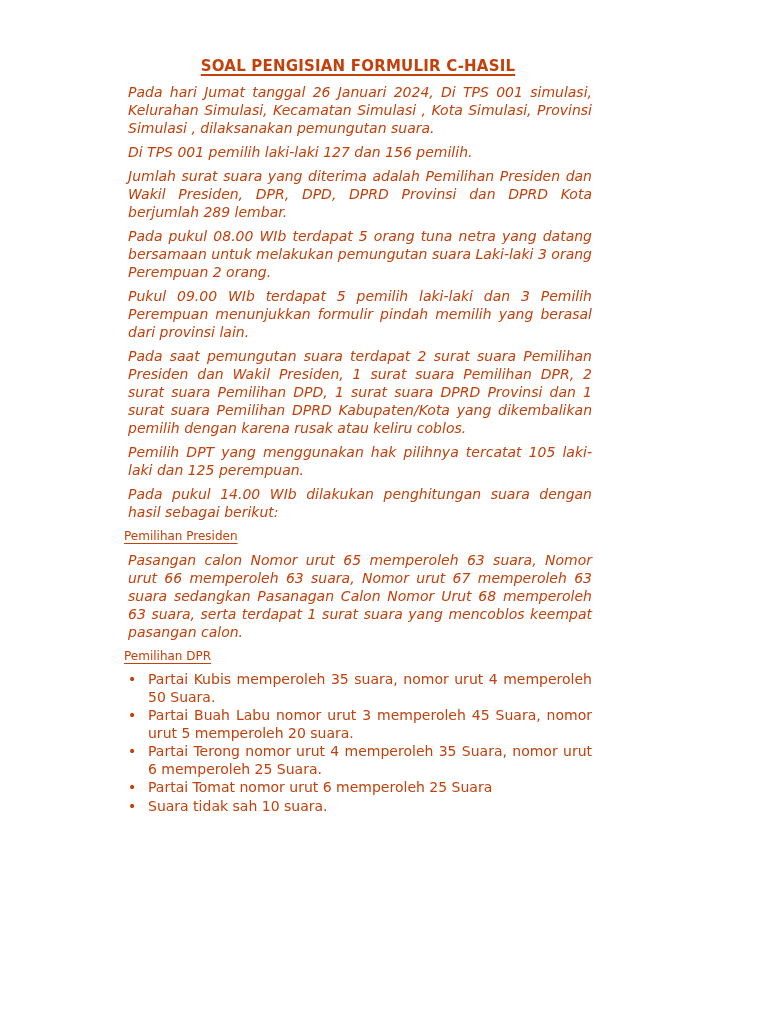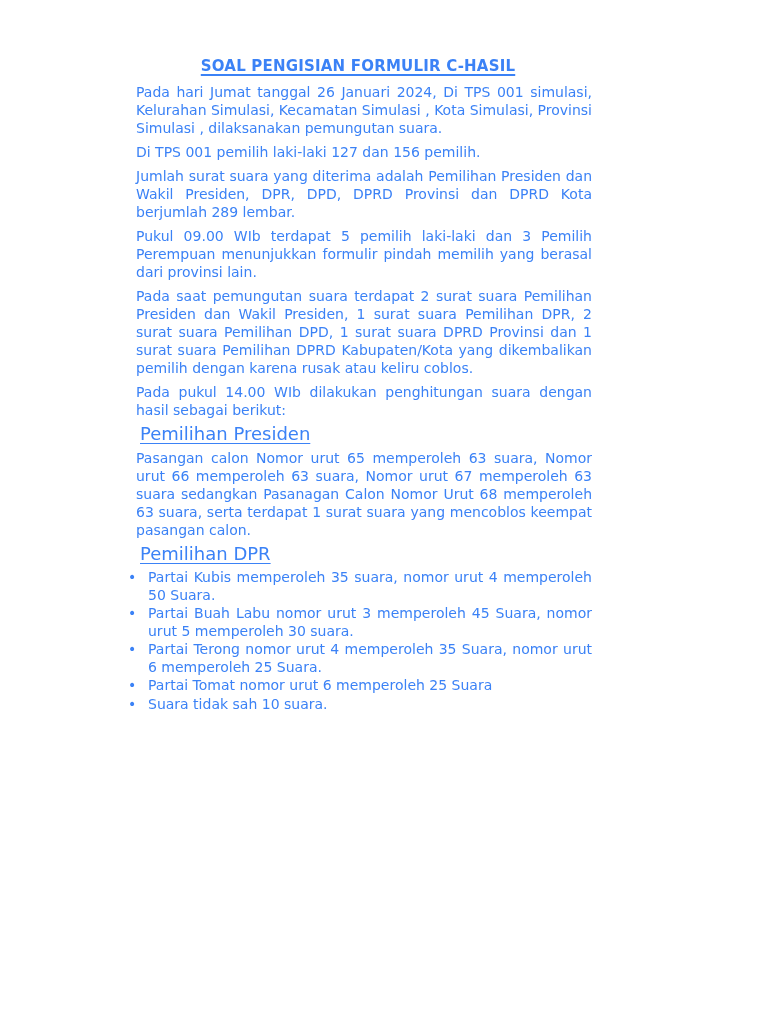--- a/index.html
+++ b/index.html
@@ -12,42 +12,43 @@
     width: 708px;
     height: 1024px;
     margin: 0 auto;
     background: #ffffff;
     box-sizing: border-box;
     padding: 56px 146px 40px 94px;
     overflow: hidden;
     font-family: "DejaVu Sans", "Liberation Sans", sans-serif;
     font-size: 14px;
     line-height: 18px;
-    color: #3b82f6;
+    color: #c2410c;
     -webkit-font-smoothing: antialiased;
   }
   .doc-title {
     margin: 0 0 7px 0;
     font-size: 15px;
     font-weight: bold;
     line-height: 20px;
     text-align: center;
     text-decoration: underline;
     text-decoration-thickness: 2px;
     text-underline-offset: 3px;
     letter-spacing: 0.2px;
   }
   .para {
-    margin: 0 0 6px 12px;
+    margin: 0 0 6px 4px;
     text-align: justify;
     text-justify: inter-word;
+    font-style: italic;
   }
   .section-heading {
-    margin: 0 0 6px 16px;
-    font-size: 18px;
+    margin: 0 0 6px 0;
+    font-size: 12px;
     font-weight: normal;
     line-height: 18px;
     text-decoration: underline;
     text-decoration-thickness: 1px;
     text-underline-offset: 3px;
   }
   .bullet-list {
     margin: 0;
     padding: 0;
     list-style: none;
@@ -73,38 +74,40 @@
 </head>
 <body>
 
 <div class="page">
 
   <h1 class="doc-title">SOAL PENGISIAN FORMULIR C-HASIL</h1>
 
   <p class="para">Pada hari Jumat tanggal 26 Januari 2024, Di TPS 001 simulasi, Kelurahan Simulasi, Kecamatan Simulasi , Kota Simulasi, Provinsi Simulasi , dilaksanakan pemungutan suara.</p>
   <p class="para">Di TPS 001 pemilih laki-laki 127 dan 156 pemilih.</p>
   <p class="para">Jumlah surat suara yang diterima adalah Pemilihan Presiden dan Wakil Presiden, DPR, DPD, DPRD Provinsi dan DPRD Kota berjumlah 289 lembar.</p>
+  <p class="para">Pada pukul 08.00 WIb terdapat 5 orang tuna netra yang datang bersamaan untuk melakukan pemungutan suara Laki-laki 3 orang Perempuan 2 orang.</p>
   <p class="para">Pukul 09.00 WIb terdapat 5 pemilih laki-laki dan 3 Pemilih Perempuan menunjukkan formulir pindah memilih yang berasal dari provinsi lain.</p>
   <p class="para">Pada saat pemungutan suara terdapat 2 surat suara Pemilihan Presiden dan Wakil Presiden, 1 surat suara Pemilihan DPR, 2 surat suara Pemilihan DPD, 1 surat suara DPRD Provinsi dan 1 surat suara Pemilihan DPRD Kabupaten/Kota yang dikembalikan pemilih dengan karena rusak atau keliru coblos.</p>
+  <p class="para">Pemilih DPT yang menggunakan hak pilihnya tercatat 105 laki-laki dan 125 perempuan.</p>
   <p class="para">Pada pukul 14.00 WIb dilakukan penghitungan suara dengan hasil sebagai berikut:</p>
 
   <h2 class="section-heading">Pemilihan Presiden</h2>
 
   <p class="para">Pasangan calon Nomor urut 65 memperoleh 63 suara, Nomor urut 66 memperoleh 63 suara, Nomor urut 67 memperoleh 63 suara sedangkan Pasanagan Calon Nomor Urut 68 memperoleh 63 suara, serta terdapat 1 surat suara yang mencoblos keempat pasangan calon.</p>
 
   <h2 class="section-heading">Pemilihan DPR</h2>
 
   <ul class="bullet-list">
     <li class="bullet-item">
       <span class="bullet-dot">•</span>
       <span class="bullet-text">Partai Kubis memperoleh 35 suara, nomor urut 4 memperoleh 50 Suara.</span>
     </li>
     <li class="bullet-item">
       <span class="bullet-dot">•</span>
-      <span class="bullet-text">Partai Buah Labu nomor urut 3 memperoleh 45 Suara, nomor urut 5 memperoleh 30 suara.</span>
+      <span class="bullet-text">Partai Buah Labu nomor urut 3 memperoleh 45 Suara, nomor urut 5 memperoleh 20 suara.</span>
     </li>
     <li class="bullet-item">
       <span class="bullet-dot">•</span>
       <span class="bullet-text">Partai Terong nomor urut 4 memperoleh 35 Suara, nomor urut 6 memperoleh 25 Suara.</span>
     </li>
     <li class="bullet-item">
       <span class="bullet-dot">•</span>
       <span class="bullet-text">Partai Tomat nomor urut 6 memperoleh 25 Suara</span>
     </li>
     <li class="bullet-item">

